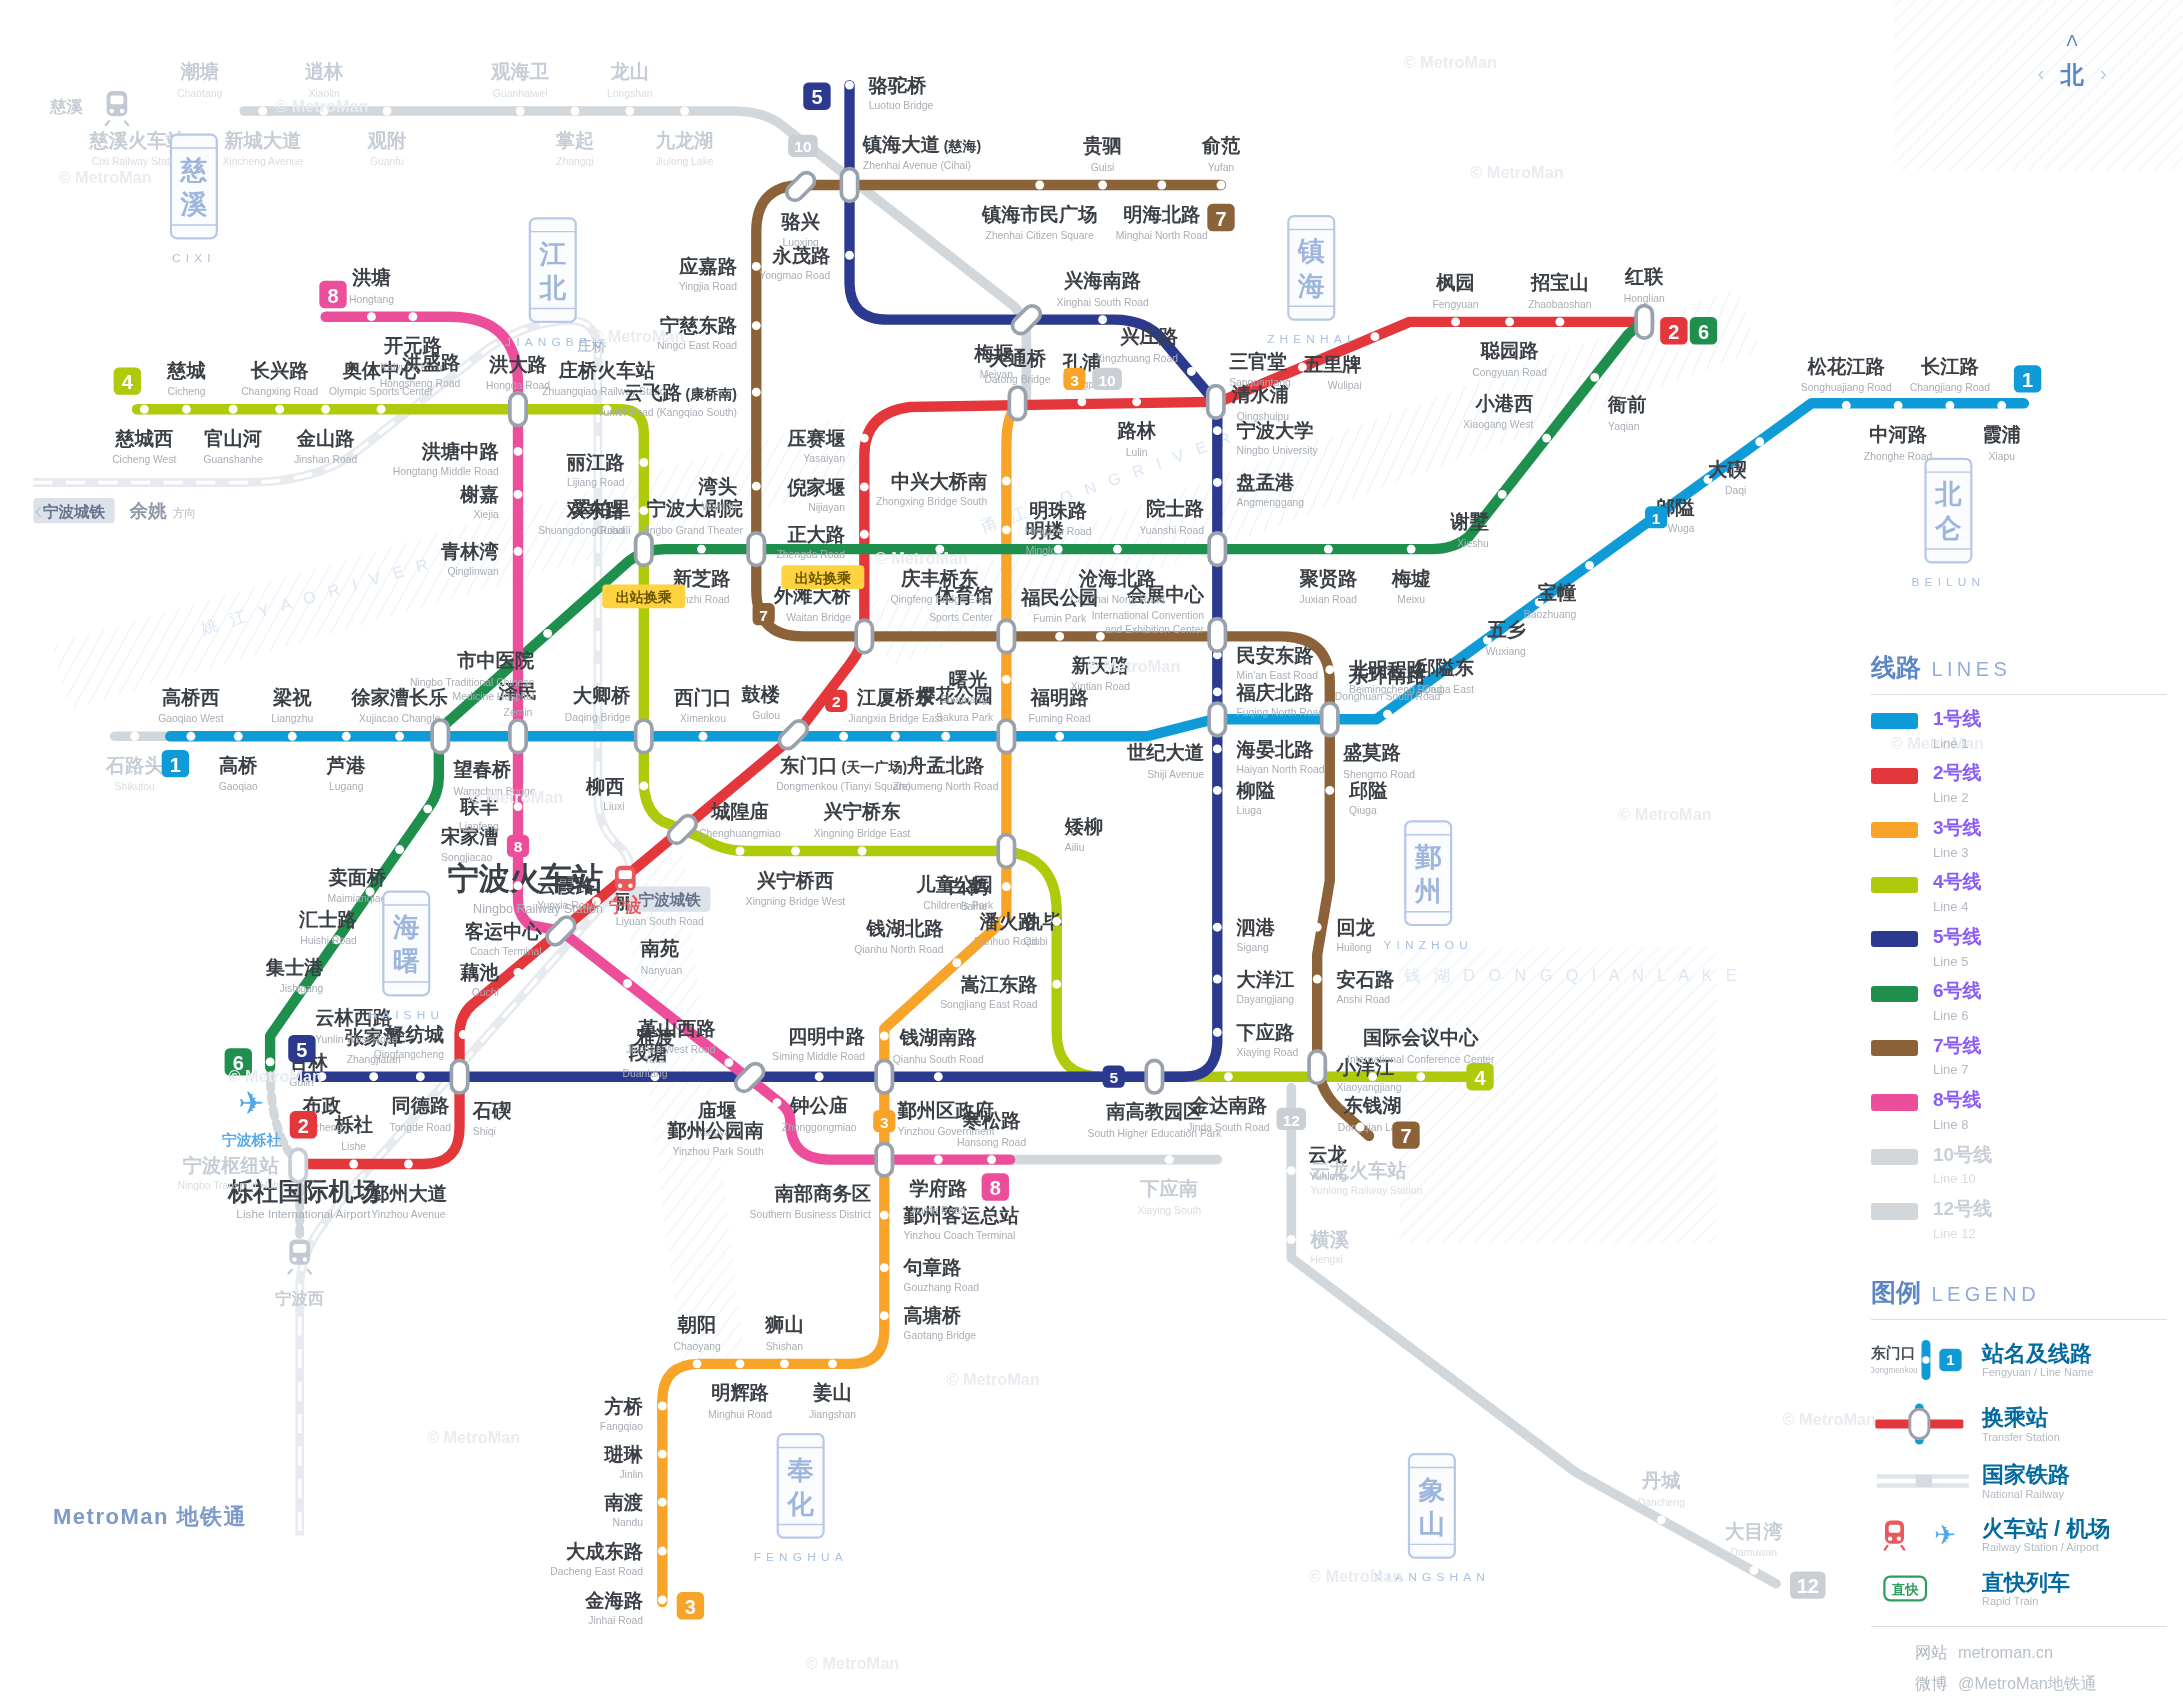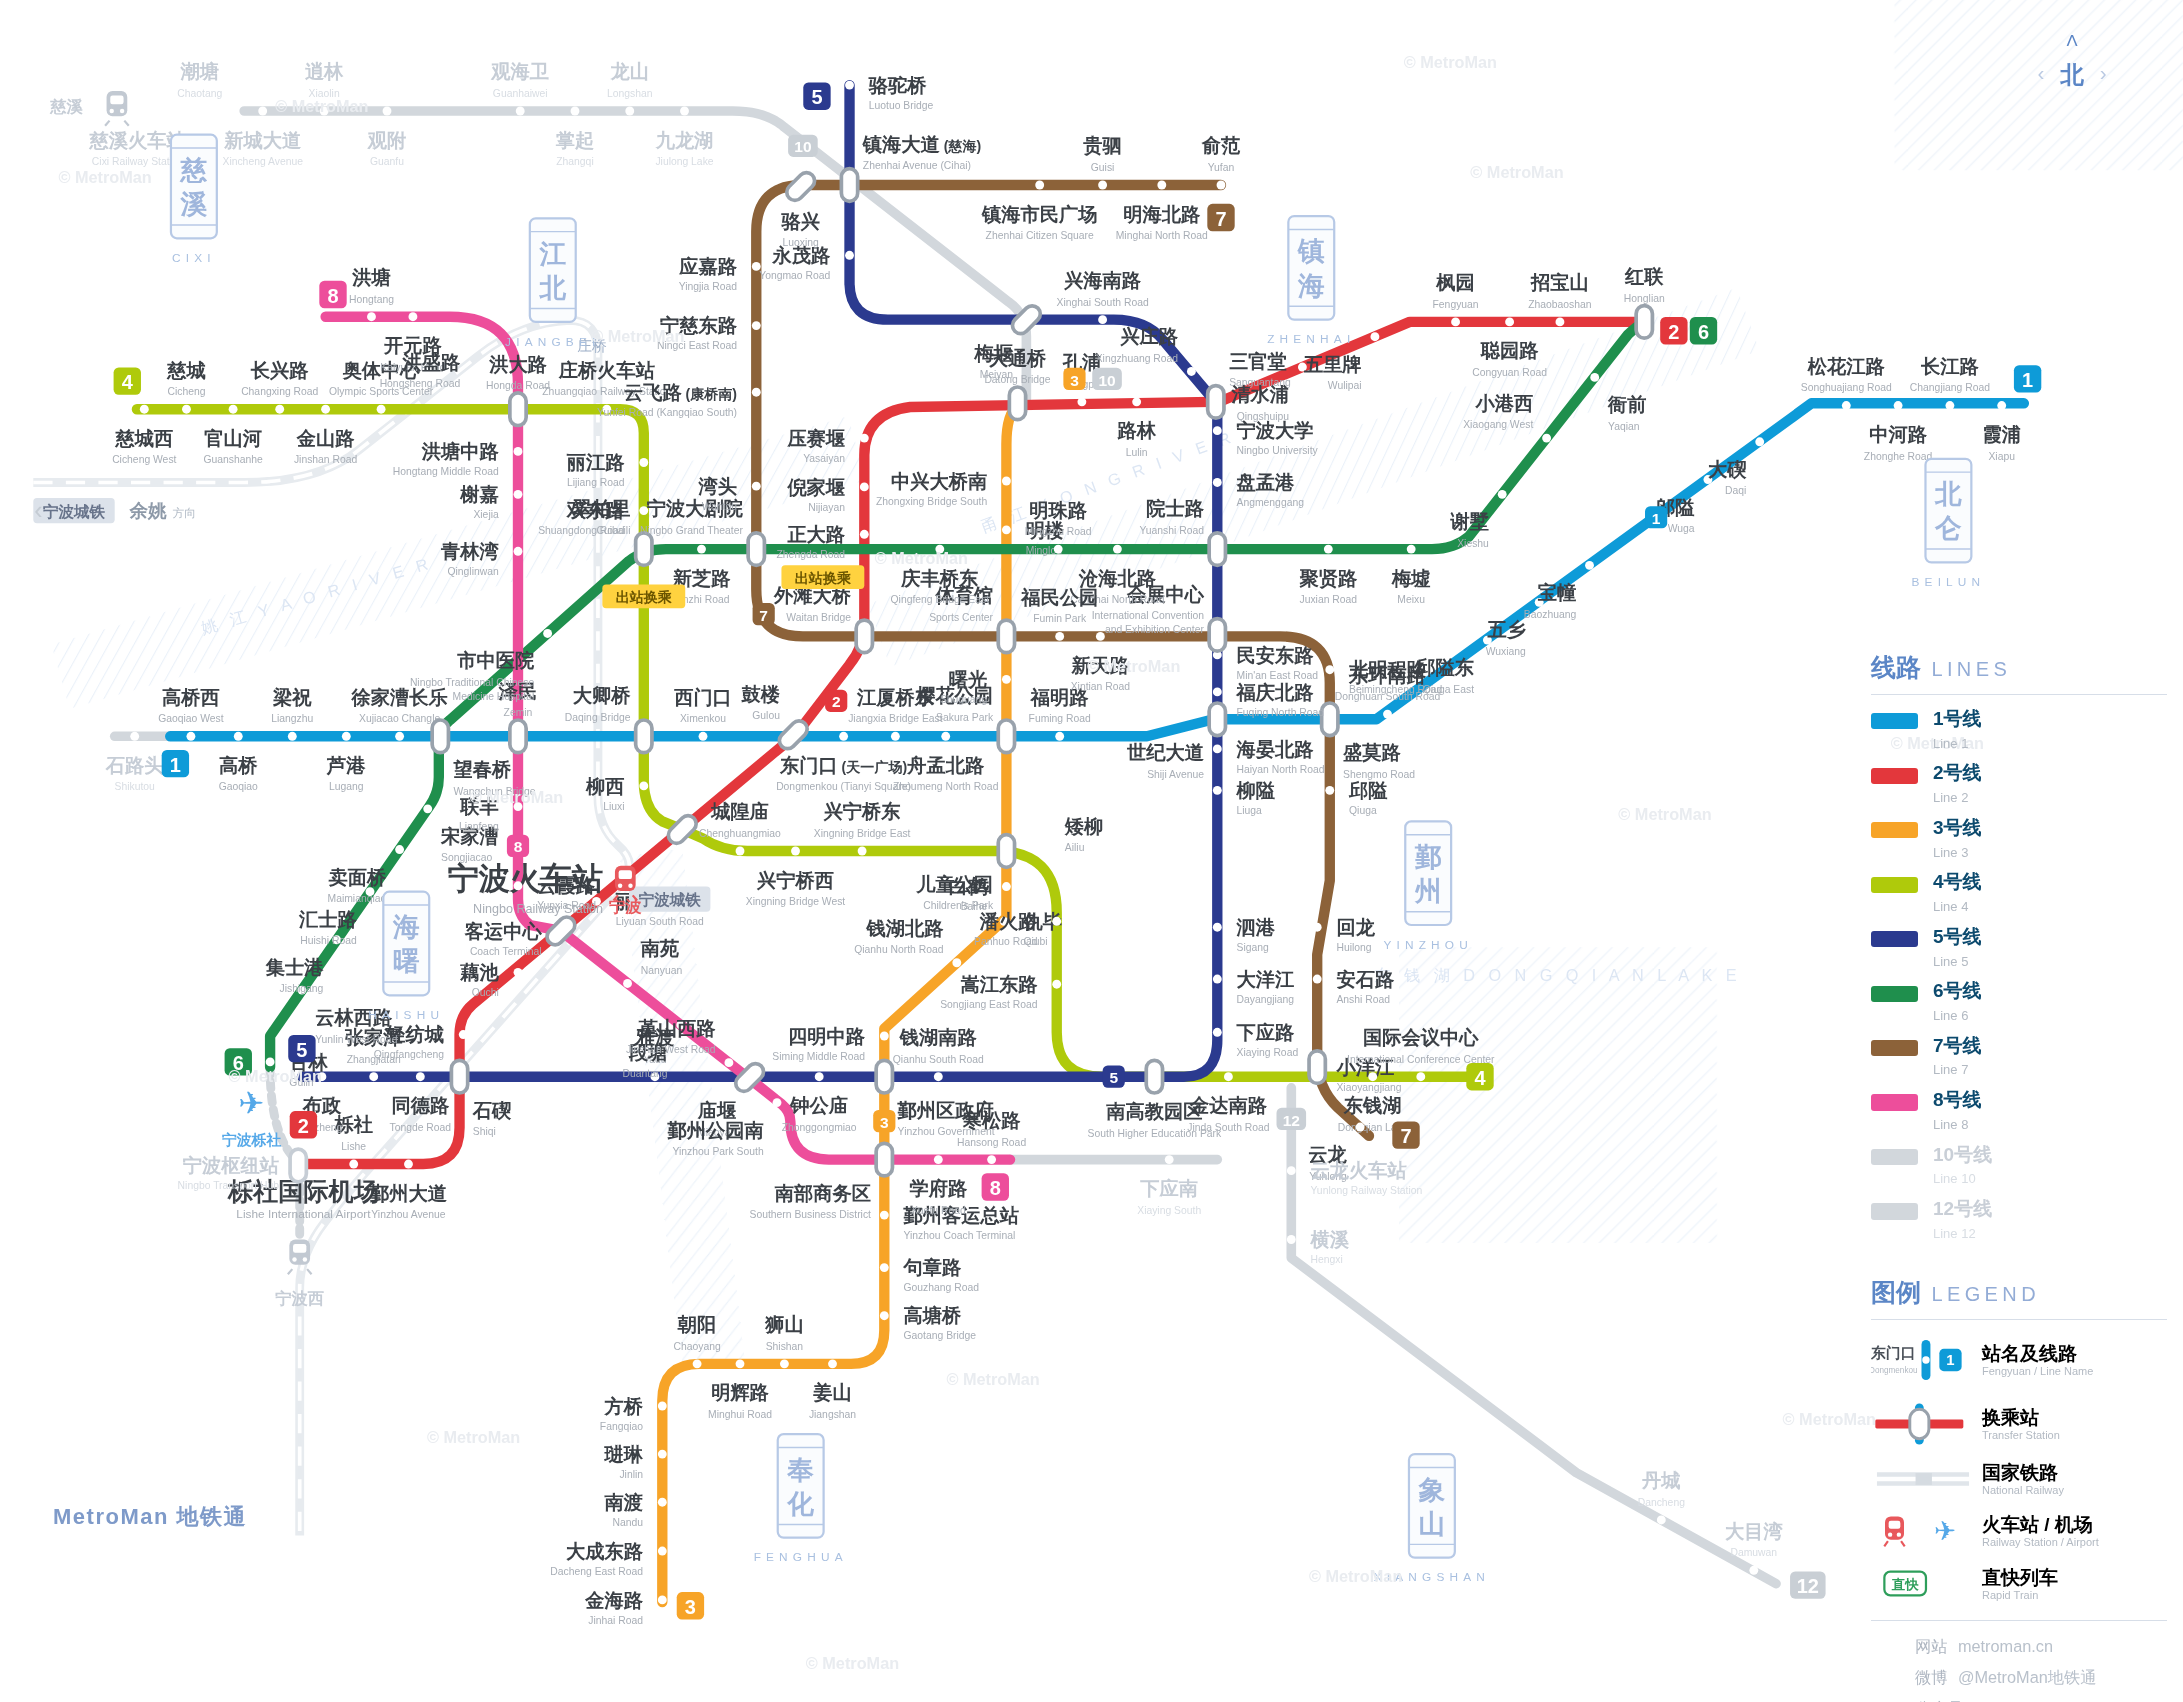--- a/index.html
+++ b/index.html
@@ -11,26 +11,26 @@
   .titleblock{position:absolute;left:53px;top:1502px;color:#7E9AC9;z-index:5;}
   .titleblock .brand{font-size:22px;font-weight:bold;letter-spacing:1.5px;}
   .titleblock .city{font-size:80px;font-weight:bold;letter-spacing:1.5px;line-height:1.02;}
   
   .legend{position:absolute;left:1871px;top:651px;width:296px;z-index:5;}
   .sec-title{color:#5B86C6;font-size:25px;font-weight:bold;border-bottom:1.5px solid #D7DEE8;
              padding-bottom:10.4px;margin-bottom:13.3px;}
   .sec-title .en{color:#93ACD6;font-weight:normal;font-size:20px;letter-spacing:4.4px;margin-left:10.4px;}
   .lrow{display:flex;align-items:flex-start;margin-bottom:12.6px;}
   .swatch{width:47px;height:16.3px;border-radius:3px;margin-top:4.4px;margin-right:15px;flex:none;}
-  .lrow .zh{font-size:19px;color:#0c4a6e;font-weight:bold;line-height:1.1;}
+  .lrow .zh{font-size:19px;color:#8b5cf6;font-weight:bold;line-height:1.1;}
   .lrow .en{font-size:13px;color:#B3BAC3;margin-top:6px;}
   .lrow.faded .zh{color:#C9CFD7;} .lrow.faded .en{color:#D8DDE3;}
   .grow{display:flex;align-items:center;margin-bottom:16.3px;}
   .gfig{width:111px;flex:none;display:flex;align-items:center;justify-content:flex-start;}
-  .grow .zh{font-size:19px;color:#000000;font-weight:bold;line-height:1.15;}
+  .grow .zh{font-size:22px;color:#0369a1;font-weight:bold;line-height:1.15;}
   .grow .en{font-size:11px;color:#B3BAC3;}
   .contact{border-top:1.5px solid #D7DEE8;margin-top:19px;padding-top:15px;}
   .contact div{font-size:16.3px;color:#B9C1CB;margin-bottom:9px;}
   .contact b{font-weight:normal;color:#AEB6C1;margin-right:10.4px;margin-left:44px;}
 </style>
 </head>
 <body>
 
 <div class="stage">
 

